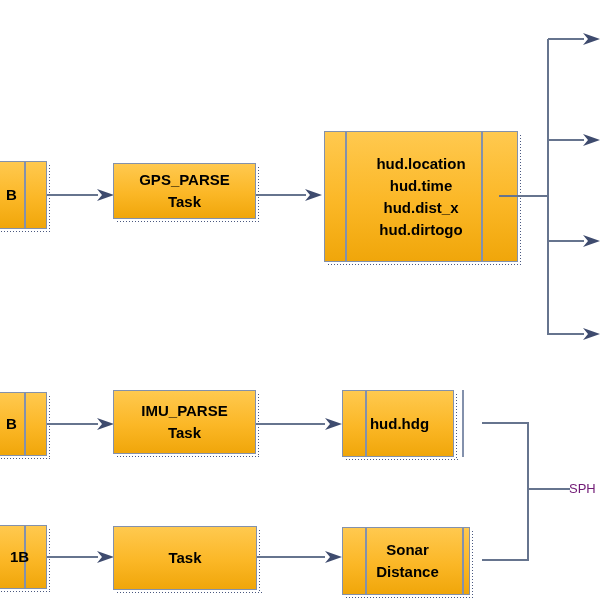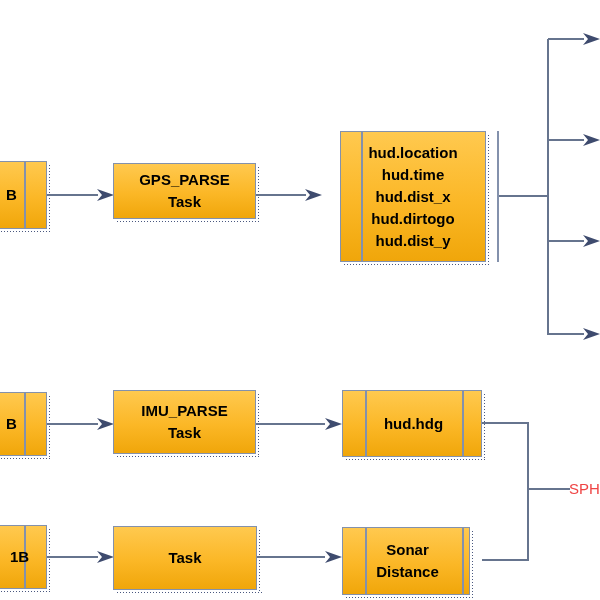--- a/index.html
+++ b/index.html
@@ -25,21 +25,21 @@
   .divider{position:absolute;top:-1px;bottom:-1px;width:1.6px;background:var(--blk-border,#8391AC);}
   .blk-label{
     position:absolute;inset:0;display:flex;flex-direction:column;justify-content:center;align-items:center;
     font-weight:bold;font-size:15px;line-height:22px;color:#000;white-space:nowrap;text-align:center;
   }
   .hline{position:absolute;height:2px;background:var(--line,#66748E);}
   .vline{position:absolute;width:2px;background:var(--line,#66748E);}
   .ah{position:absolute;width:17px;height:12px;display:block;}
   .ah polygon{fill:var(--arrow,#3E4B6E);}
   .floating-label{
-    position:absolute;font-size:15px;color:#ef4444;white-space:nowrap;line-height:16px;text-align:center;
+    position:absolute;font-size:13px;color:#701a75;white-space:nowrap;line-height:16px;text-align:center;
   }
 </style>
 </head>
 <body>
 
 <div class="canvas">
 
   <div class="blk" style="left:-33px;top:161px;width:80px;height:68px">
     <div class="shadow-b"></div>
     <div class="shadow-r"></div>
@@ -59,31 +59,30 @@
       <div>GPS_PARSE</div>
       <div>Task</div>
     </div>
   </div>
 
   <div class="hline" style="left:256px;top:194px;width:50px"></div>
   <svg class="ah" style="left:305px;top:189px" viewBox="0 0 17 12">
       <polygon points="0,0 17,6 0,12 5,6"></polygon>
     </svg>
 
-  <div class="blk" style="left:340px;top:131px;width:146px;height:131px">
+  <div class="blk" style="left:324px;top:131px;width:194px;height:131px">
     <div class="shadow-b"></div>
     <div class="shadow-r"></div>
     <div class="divider" style="left:20px"></div>
     <div class="divider" style="left:156px"></div>
     <div class="blk-label" style="left:22px;right:22px">
       <div>hud.location</div>
       <div>hud.time</div>
       <div>hud.dist_x</div>
       <div>hud.dirtogo</div>
-      <div>hud.dist_y</div>
     </div>
   </div>
 
   <div class="hline" style="left:499px;top:195px;width:49px"></div>
 
   <div class="vline" style="left:547px;top:39px;height:296px"></div>
 
   <div class="hline" style="left:548px;top:38px;width:36px"></div>
   <svg class="ah" style="left:583px;top:33px" viewBox="0 0 17 12">
       <polygon points="0,0 17,6 0,12 5,6"></polygon>
@@ -123,21 +122,21 @@
       <div>IMU_PARSE</div>
       <div>Task</div>
     </div>
   </div>
 
   <div class="hline" style="left:256px;top:423px;width:69px"></div>
   <svg class="ah" style="left:325px;top:418px" viewBox="0 0 17 12">
       <polygon points="0,0 17,6 0,12 5,6"></polygon>
     </svg>
 
-  <div class="blk" style="left:342px;top:390px;width:140px;height:67px">
+  <div class="blk" style="left:342px;top:390px;width:112px;height:67px">
     <div class="shadow-b"></div>
     <div class="shadow-r"></div>
     <div class="divider" style="left:22px"></div>
     <div class="divider" style="left:119px"></div>
     <div class="blk-label" style="left:24px;right:21px">hud.hdg</div>
   </div>
 
   <div class="hline" style="left:482px;top:422px;width:46px"></div>
 
   <div class="blk" style="left:-33px;top:525px;width:80px;height:64px">

